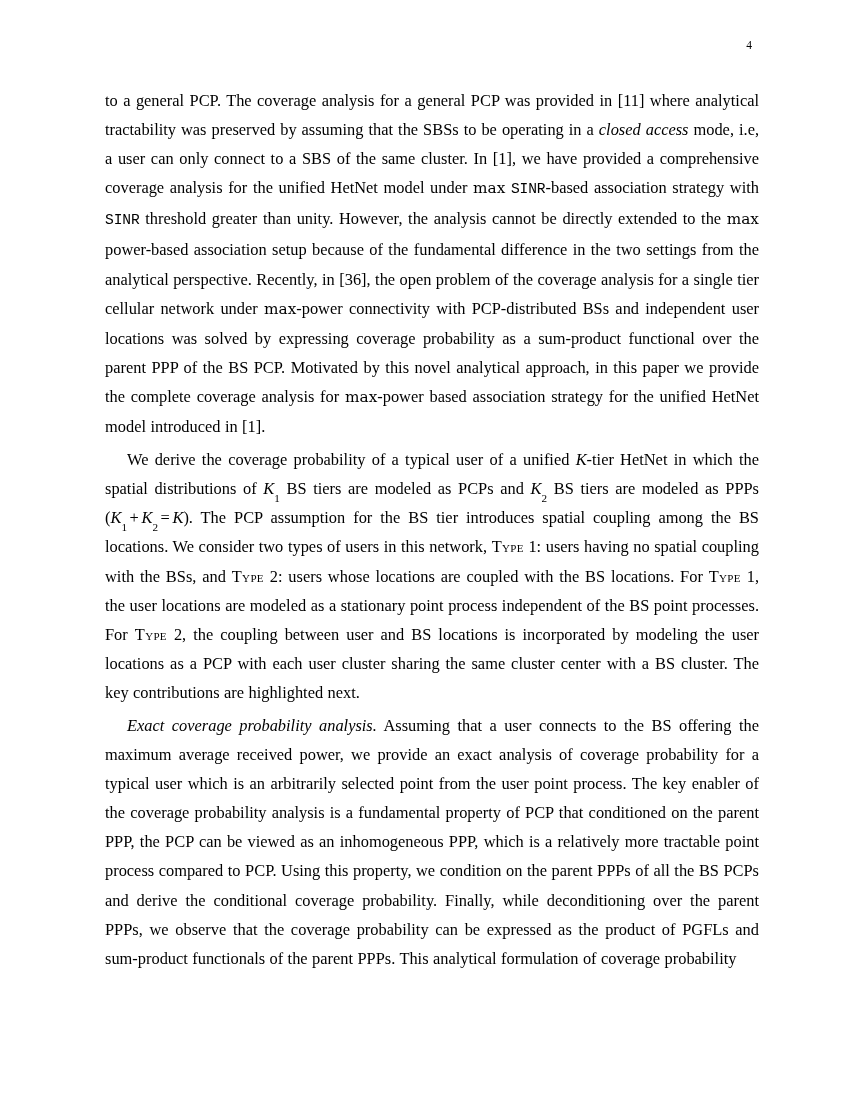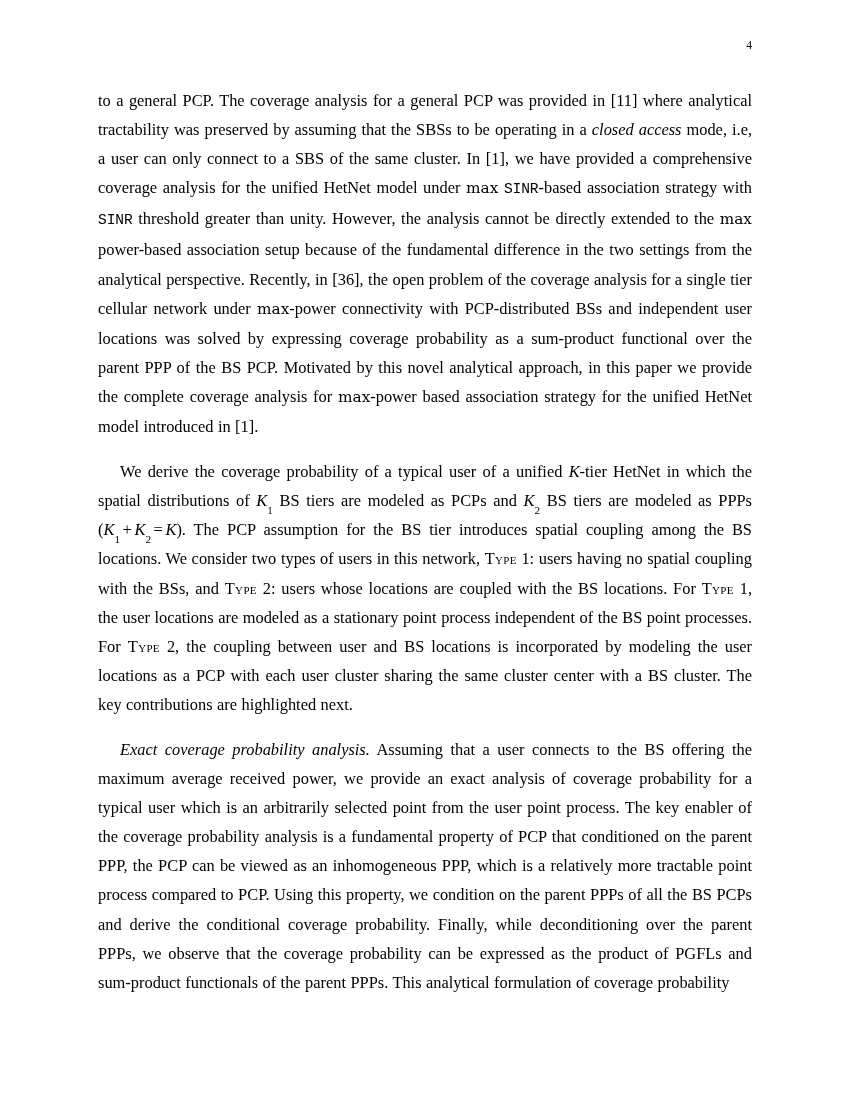--- a/index.html
+++ b/index.html
@@ -24,39 +24,39 @@
     width: 654px;
     text-align: right;
     font-size: 11.5px;
     line-height: 14px;
   }
 
   
   .text-column {
     position: absolute;
     top: 86px;
-    left: 98px;
+    left: 105px;
     width: 654px;
   }
 
   p.para {
     margin: 0;
     font-size: 16.4px;
     line-height: 29.1px;
     text-align: justify;
     text-justify: inter-word;
     -webkit-hyphens: none;
     hyphens: none;
     word-spacing: 0.02em;
   }
   p.para.indent {
     text-indent: 22px;
   }
   p.para + p.para {
-    margin-top: 16px;
+    margin-top: 4px;
   }
 
   
   h3.section-heading {
     margin: 10px 0 6px 0;
     font-size: 16.2px;
     line-height: 29px;
     font-weight: normal;
     font-style: italic;
     text-align: left;

